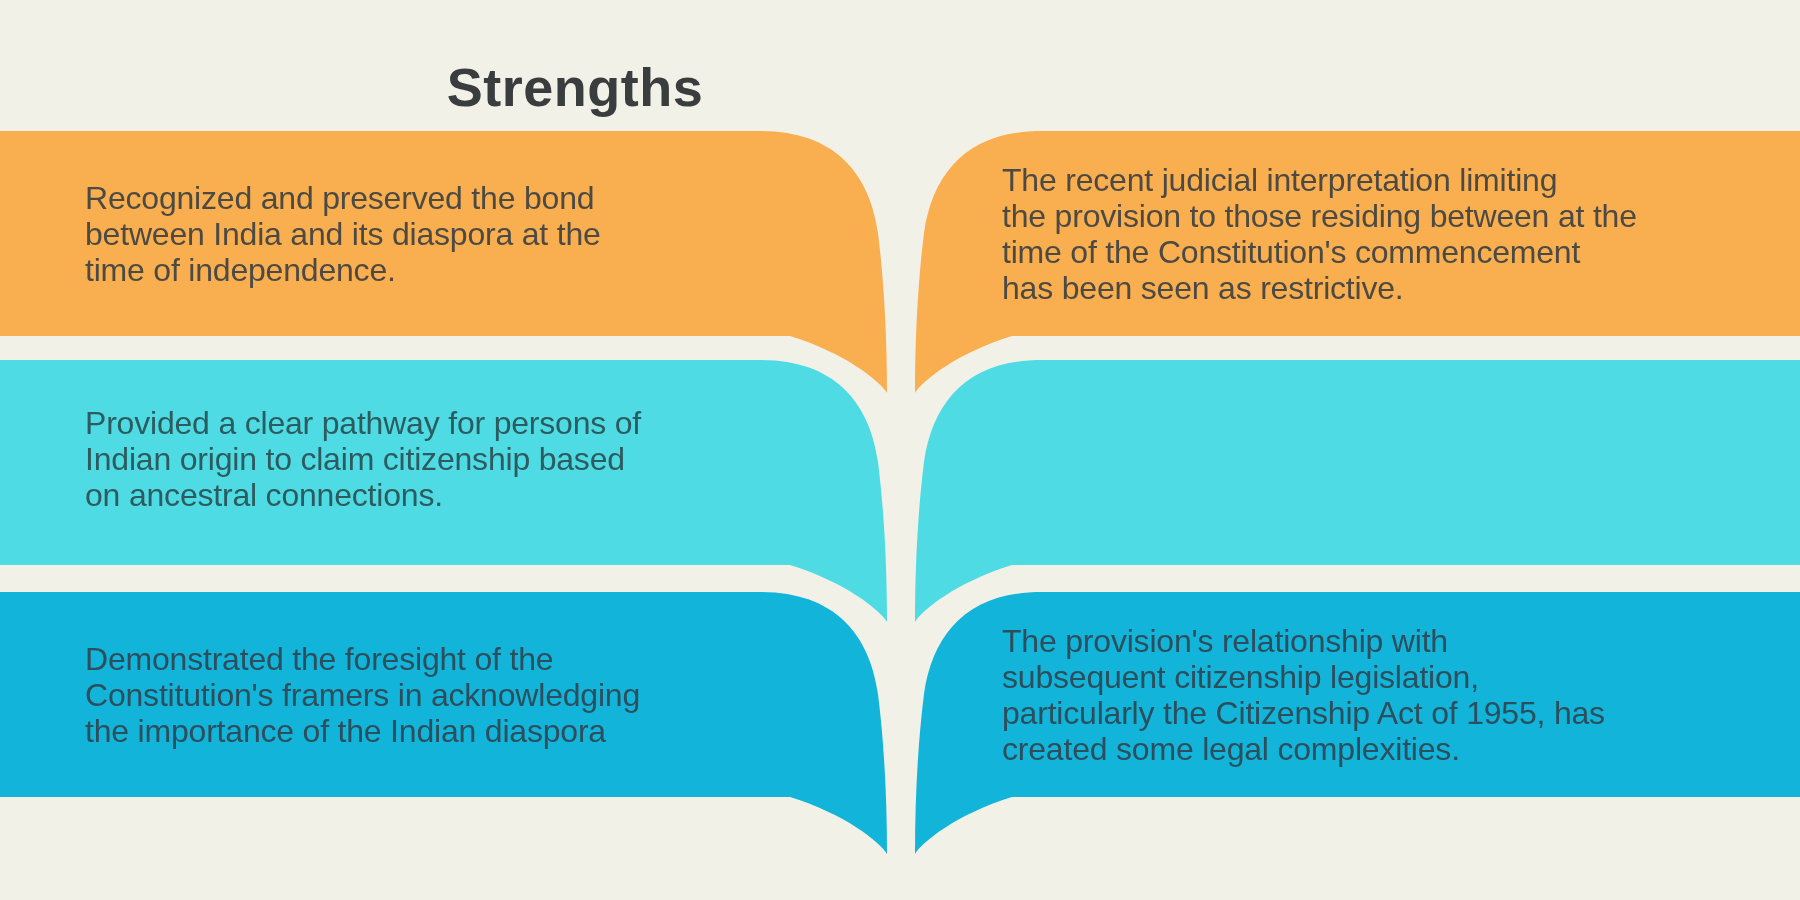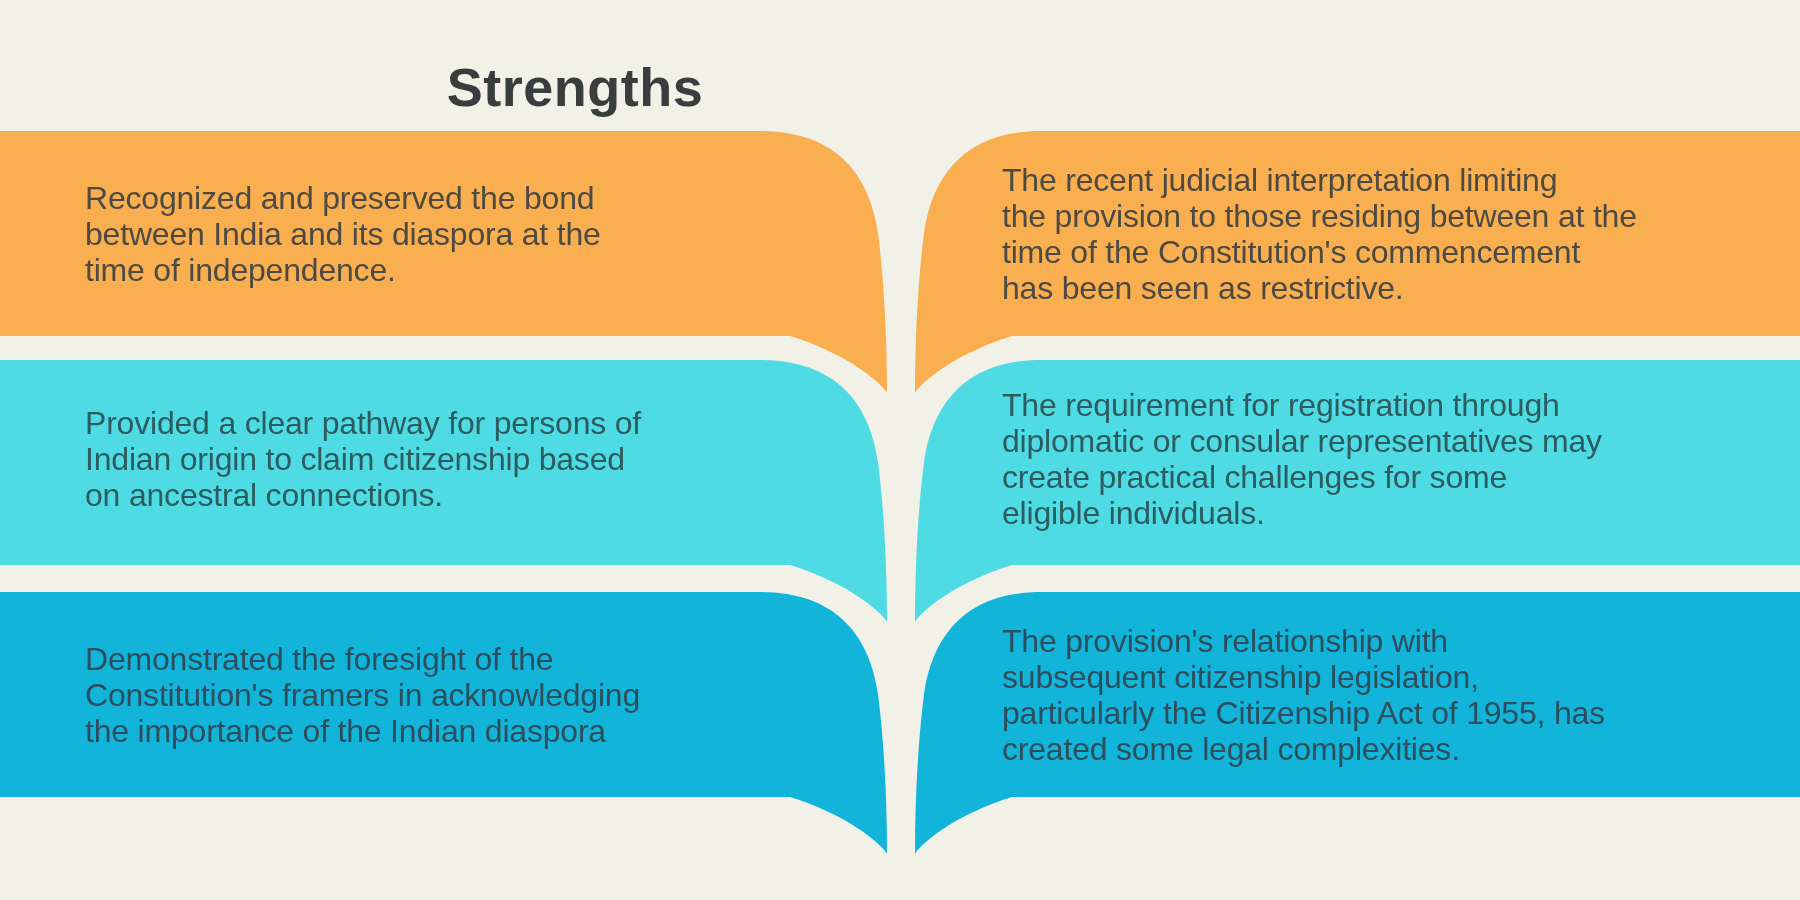--- a/index.html
+++ b/index.html
@@ -98,26 +98,20 @@
 Constitution's framers in acknowledging
 the importance of the Indian diaspora</div>
   </div>
 
   <div class="card-text col-right row-1">
     <div class="txt t-orange">The recent judicial interpretation limiting
 the provision to those residing between at the
 time of the Constitution's commencement
 has been seen as restrictive.</div>
   </div>
-  <div class="card-text col-right row-2">
-    <div class="txt t-cyan">The requirement for registration through
-diplomatic or consular representatives may
-create practical challenges for some
-eligible individuals.</div>
-  </div>
   <div class="card-text col-right row-3">
     <div class="txt t-blue">The provision's relationship with
 subsequent citizenship legislation,
 particularly the Citizenship Act of 1955, has
 created some legal complexities.</div>
   </div>
 
 </div>
 
 </body></html>

